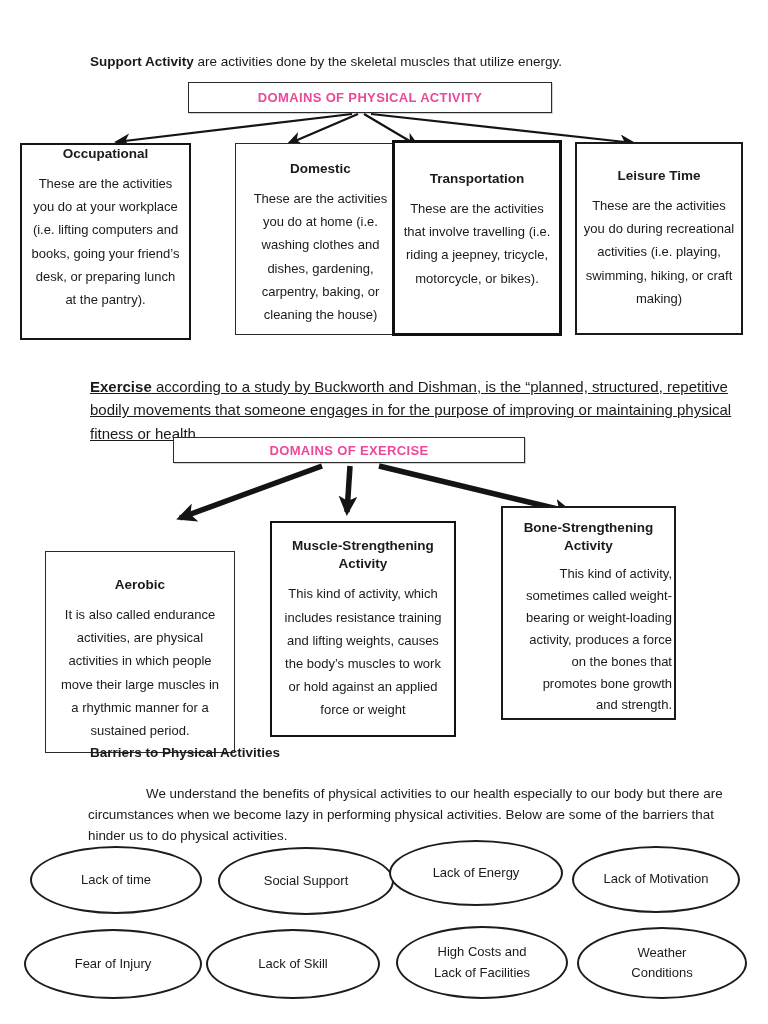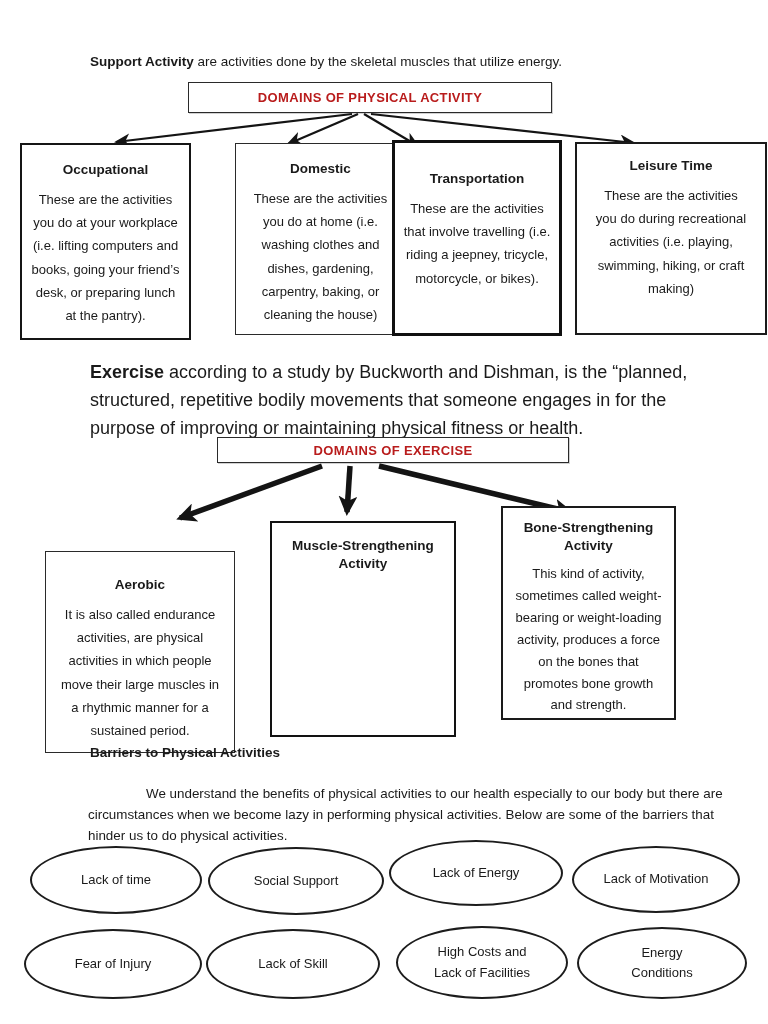--- a/index.html
+++ b/index.html
@@ -10,57 +10,57 @@
     overflow:hidden;
   }
   .page * { box-sizing:border-box; }
 
   .intro { position:absolute; left:90px; top:38px; width:630px; font-size:13.5px; line-height:1.5; }
   .bold-term { font-weight:700; }
 
   .tbox {
     position:absolute; background:#fff; border:1.5px solid #2a2a2a;
     display:flex; align-items:center; justify-content:center;
-    font-size:13px; font-weight:600; letter-spacing:.35px; color:#b91c1c;
+    font-size:13px; font-weight:600; letter-spacing:.35px; color:#ec4899;
     box-shadow:1px 1px 0 rgba(70,70,70,.25);
   }
   .tb1 { left:188px; top:82px;  width:364px; height:31px; }
-  .tb2 { left:173px; top:437px; width:352px; height:26px;margin-left:44px; }
+  .tb2 { left:173px; top:437px; width:352px; height:26px; }
 
   .arrows { position:absolute; left:0; top:0; pointer-events:none; }
 
   .dbox {
     position:absolute; background:#fff; text-align:center; font-size:13px;
     padding-left:2px; padding-right:2px;
   }
   .dbox .hd { font-weight:700; font-size:13.5px; line-height:1.35; white-space:pre-line; }
   .dbox .bd { white-space:pre-line; line-height:1.78; margin-top:9px; }
 
-  .b1 { left:20px;  top:143px; width:171px; height:197px; border:2px solid #151515;  padding-top:16px; }
+  .b1 { left:20px;  top:143px; width:171px; height:197px; border:2px solid #151515;  }
   .b2 { left:207px; top:143px; width:171px; height:192px; border:1.5px solid #2a2a2a; padding-top:16px;margin-left:28px; }
   .b3 { left:392px; top:140px; width:170px; height:196px; border:3px solid #101010;  padding-top:27px; }
-  .b4 { left:575px; top:142px; width:192px; height:193px; border:2px solid #1a1a1a;  padding-top:13px; }
+  .b4 { left:575px; top:142px; width:168px; height:193px; border:2px solid #1a1a1a;  padding-top:23px; }
 
-  .ex-para { position:absolute; left:90px; top:340px; width:645px; font-size:18px; line-height:1.56; }
+  .ex-para { position:absolute; left:90px; top:360px; width:645px; font-size:15px; line-height:1.56;text-decoration:underline; }
 
   .e1 { left:45px;  top:551px; width:190px; height:202px; border:1.5px solid #2a2a2a; padding-top:24px; }
   .e2 { left:270px; top:521px; width:186px; height:216px; border:2.5px solid #121212; padding-top:14px; }
   .e3 { left:501px; top:506px; width:175px; height:214px; border:2px solid #1a1a1a;  padding-top:11px; }
-  .e3 .bd { line-height:1.68; margin-top:8px; }
+  .e3 .bd { line-height:1.68; margin-top:8px;text-align:right; }
 
   .bar-h { position:absolute; left:90px; top:745px; font-size:13.5px; font-weight:700; }
   .bar-p { position:absolute; left:88px; top:771px; width:652px; font-size:13.4px; line-height:1.56; text-indent:58px; }
 
   .ell {
     position:absolute; background:#fff; border:2px solid #1c1c1c; border-radius:50%;
     display:flex; align-items:center; justify-content:center; text-align:center;
     font-size:13px; line-height:1.55; white-space:pre-line;
   }
   .o1 { left:30px;  top:846px; width:172px; height:68px; }
-  .o2 { left:208px; top:847px; width:176px; height:68px; }
+  .o2 { left:218px; top:847px; width:176px; height:68px; }
   .o3 { left:389px; top:840px; width:174px; height:66px; }
   .o4 { left:572px; top:846px; width:168px; height:67px; }
   .o5 { left:24px;  top:929px; width:178px; height:70px; }
   .o6 { left:206px; top:929px; width:174px; height:70px; }
   .o7 { left:396px; top:926px; width:172px; height:73px; }
   .o8 { left:577px; top:927px; width:170px; height:72px; }
 </style>
 </head>
 <body>
 
@@ -139,20 +139,26 @@
     <div class="bd">It is also called endurance
 activities, are physical
 activities in which people
 move their large muscles in
 a rhythmic manner for a
 sustained period.</div>
   </div>
   <div class="dbox e2">
     <div class="hd">Muscle-Strengthening
 Activity</div>
+    <div class="bd">This kind of activity, which
+includes resistance training
+and lifting weights, causes
+the body’s muscles to work
+or hold against an applied
+force or weight</div>
   </div>
   <div class="dbox e3">
     <div class="hd">Bone-Strengthening
 Activity</div>
     <div class="bd">This kind of activity,
 sometimes called weight-
 bearing or weight-loading
 activity, produces a force
 on the bones that
 promotes bone growth
@@ -163,16 +169,16 @@
   <p class="bar-p">We understand the benefits of physical activities to our health especially to our body but there are circumstances when we become lazy in performing physical activities. Below are some of the barriers that hinder us to do physical activities.</p>
 
   <div class="ell o1">Lack of time</div>
   <div class="ell o2">Social Support</div>
   <div class="ell o4">Lack of Motivation</div>
   <div class="ell o3">Lack of Energy</div>
   <div class="ell o5">Fear of Injury</div>
   <div class="ell o6">Lack of Skill</div>
   <div class="ell o7">High Costs and
 Lack of Facilities</div>
-  <div class="ell o8">Energy
+  <div class="ell o8">Weather
 Conditions</div>
 
 </div>
 
 </body></html>

